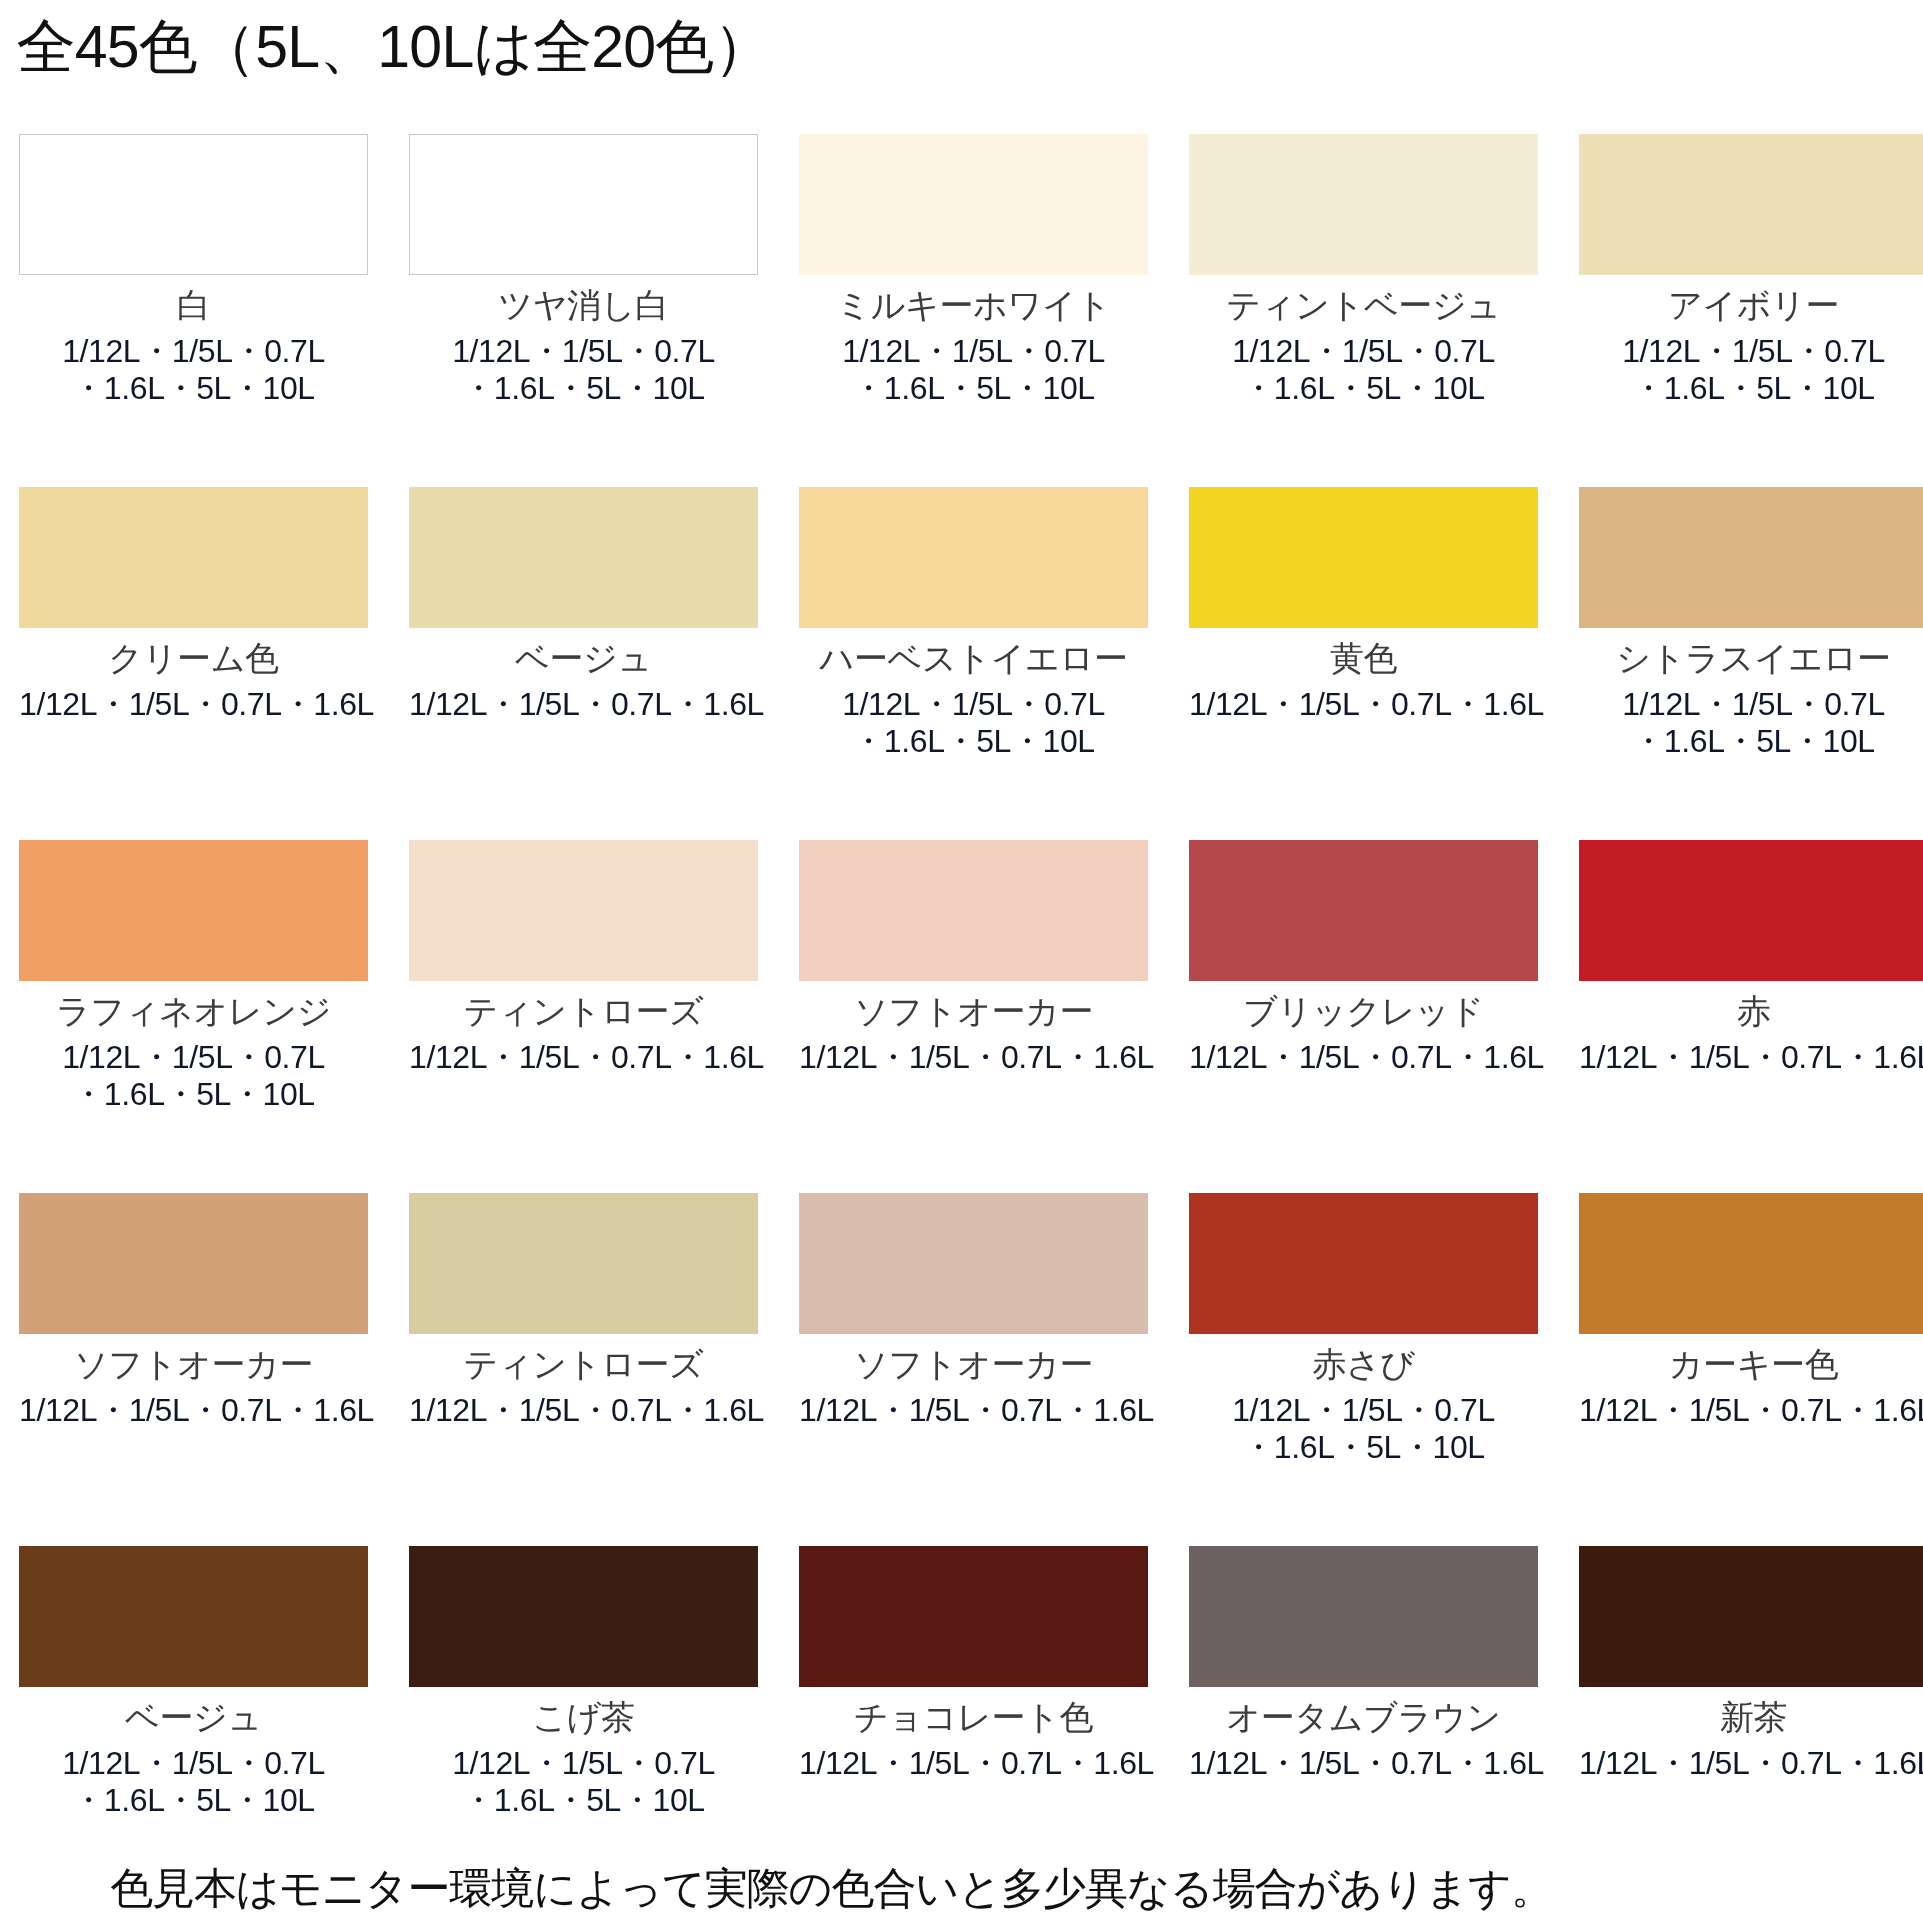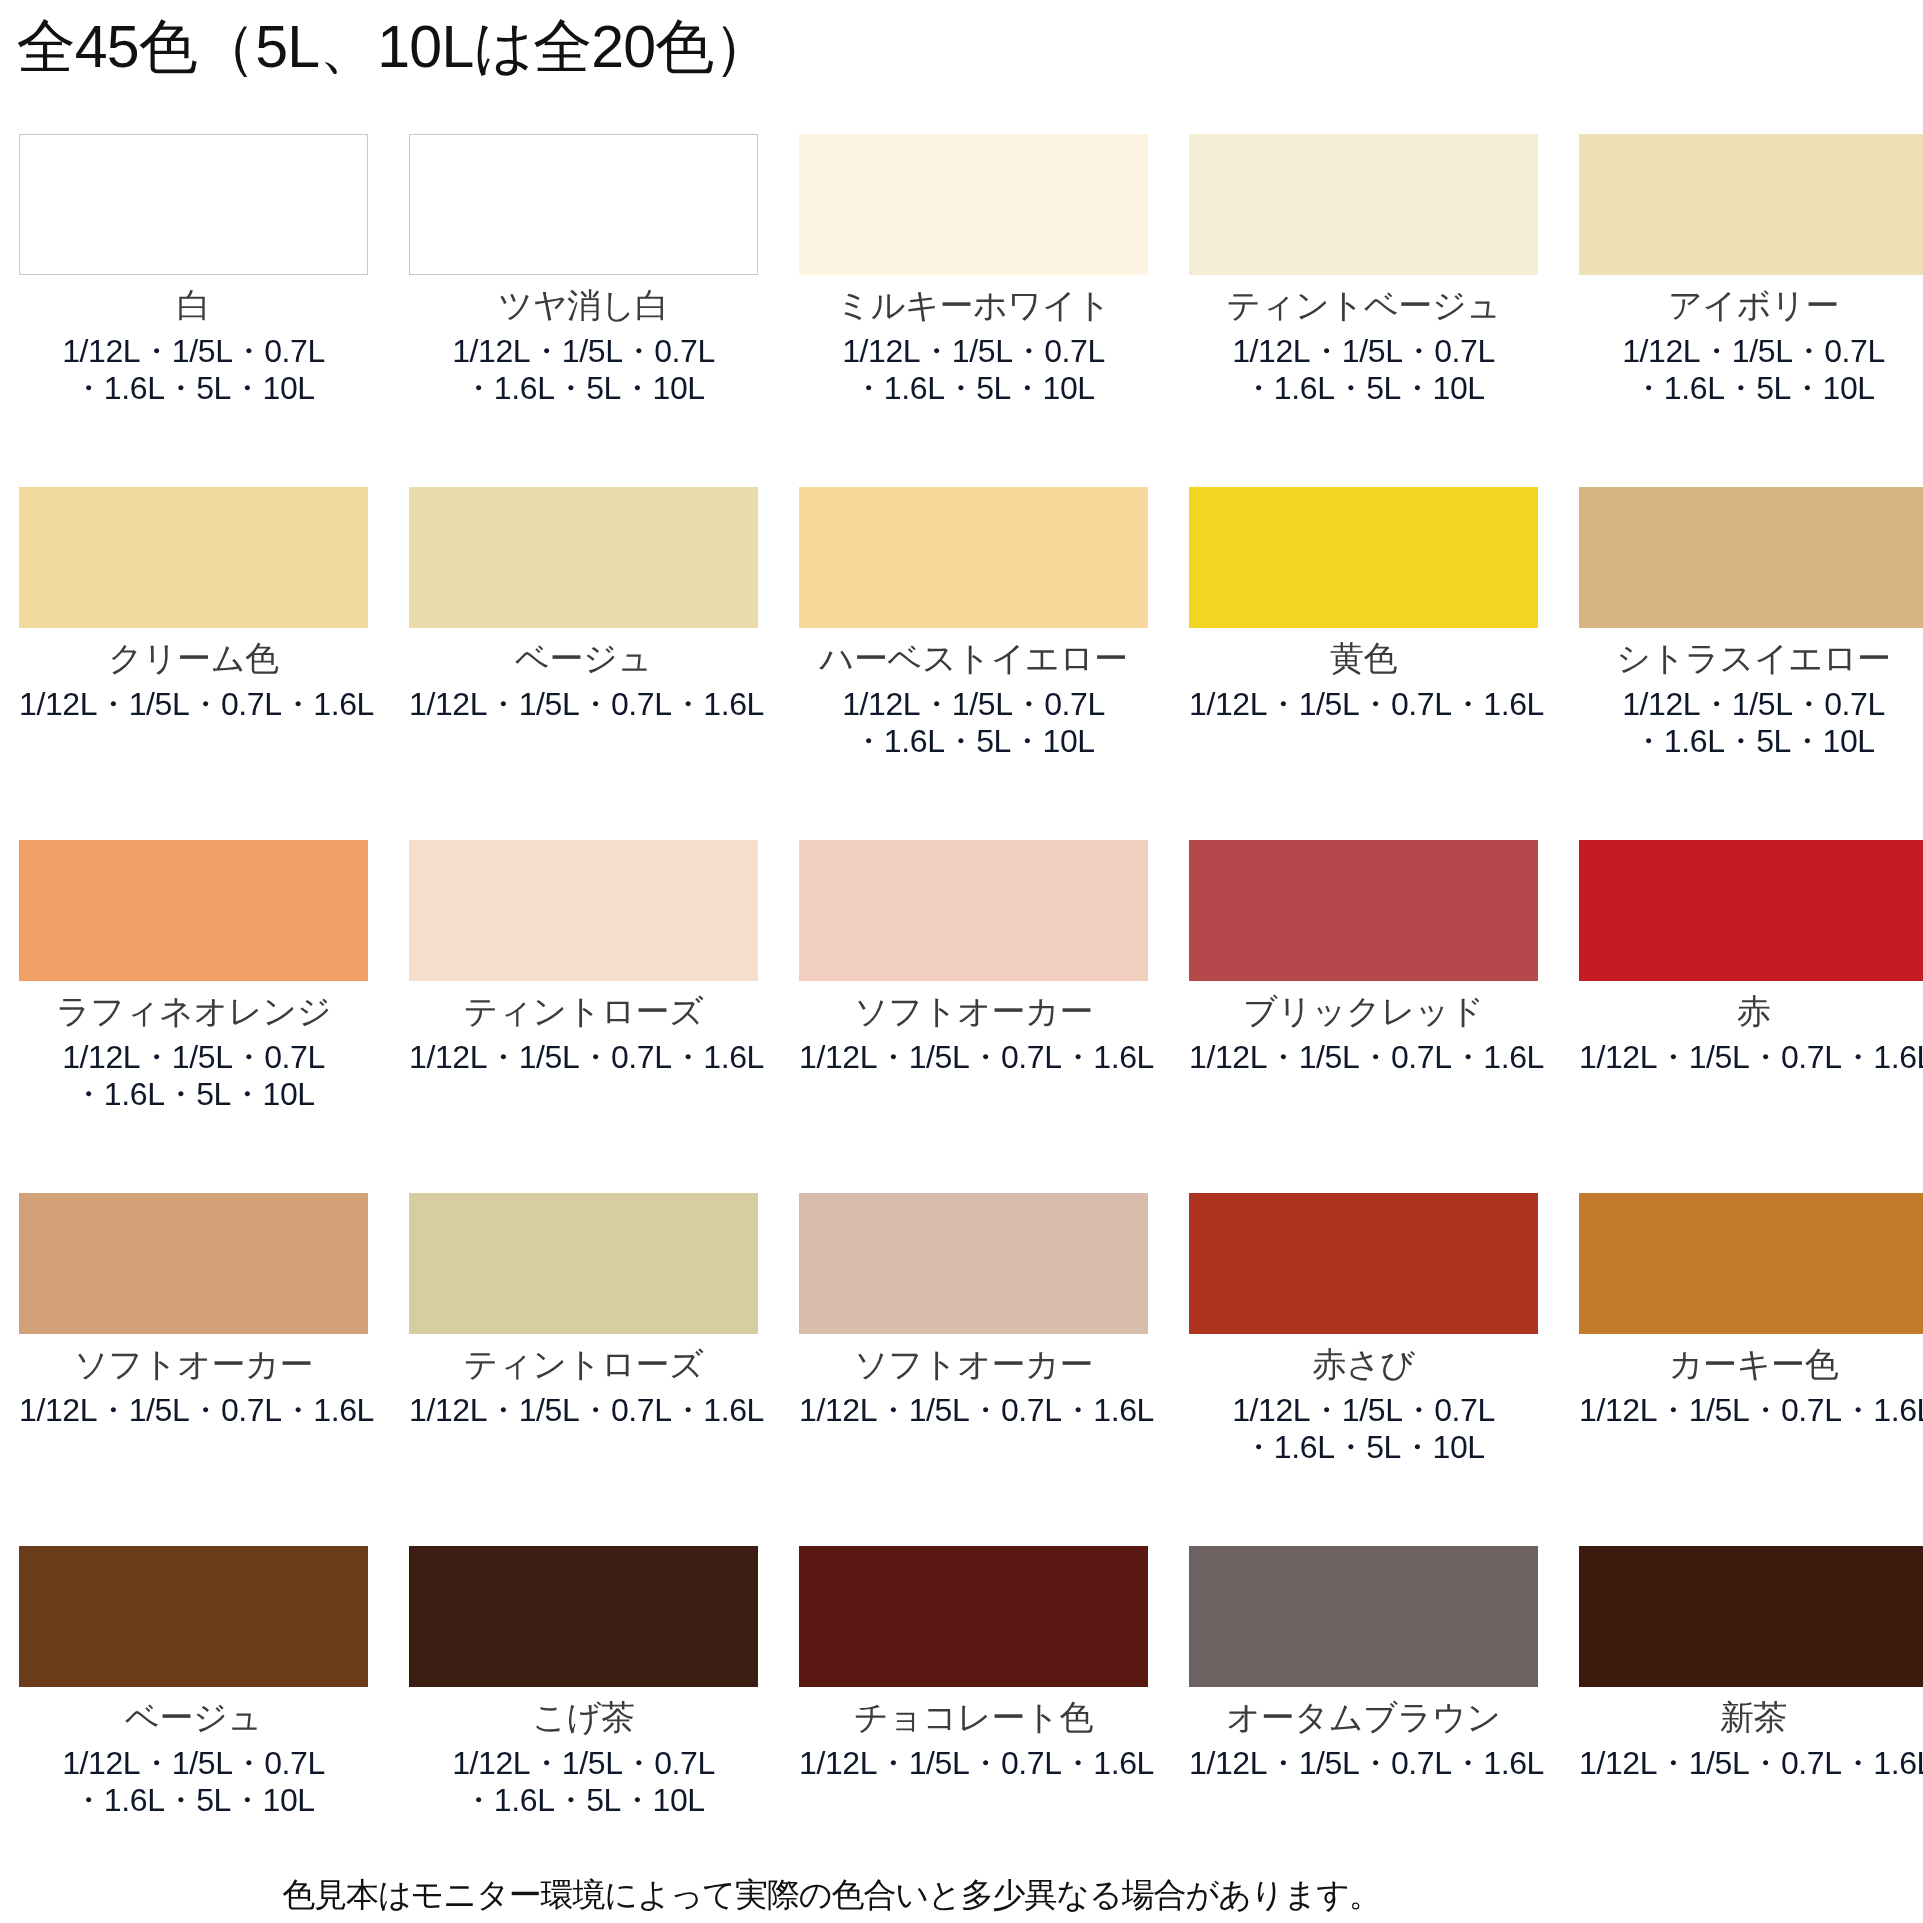--- a/index.html
+++ b/index.html
@@ -84,21 +84,21 @@
     white-space: nowrap;
   }
 
   
   .footnote {
     position: absolute;
     left: 0;
     right: 0;
     bottom: 9px;
     text-align: center;
-    font-size: 33px;
+    font-size: 43px;
     line-height: 1.2;
     font-weight: 500;
     color: #111111;
     letter-spacing: -1.1px;
     white-space: nowrap;
   }
 </style>
 </head>
 <body>
 

